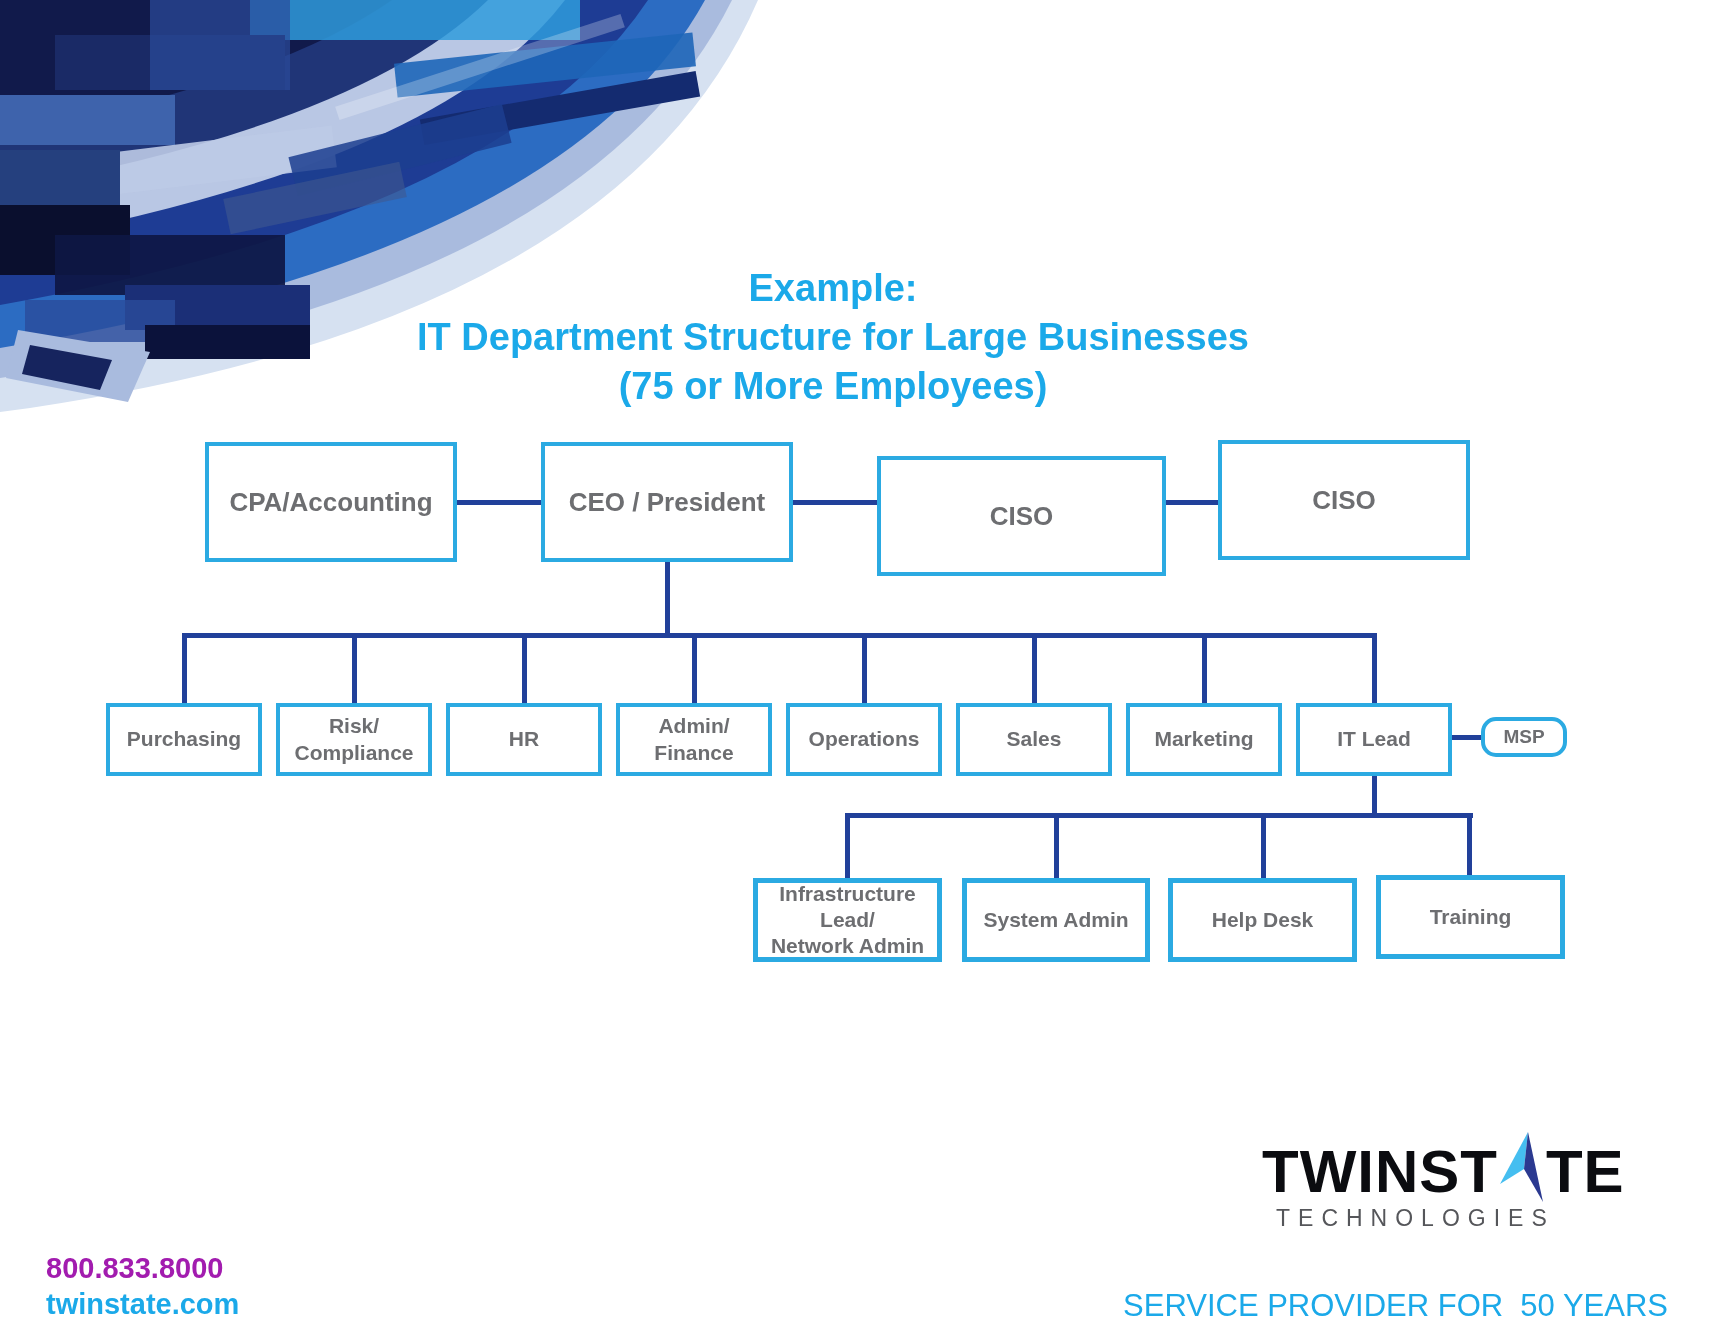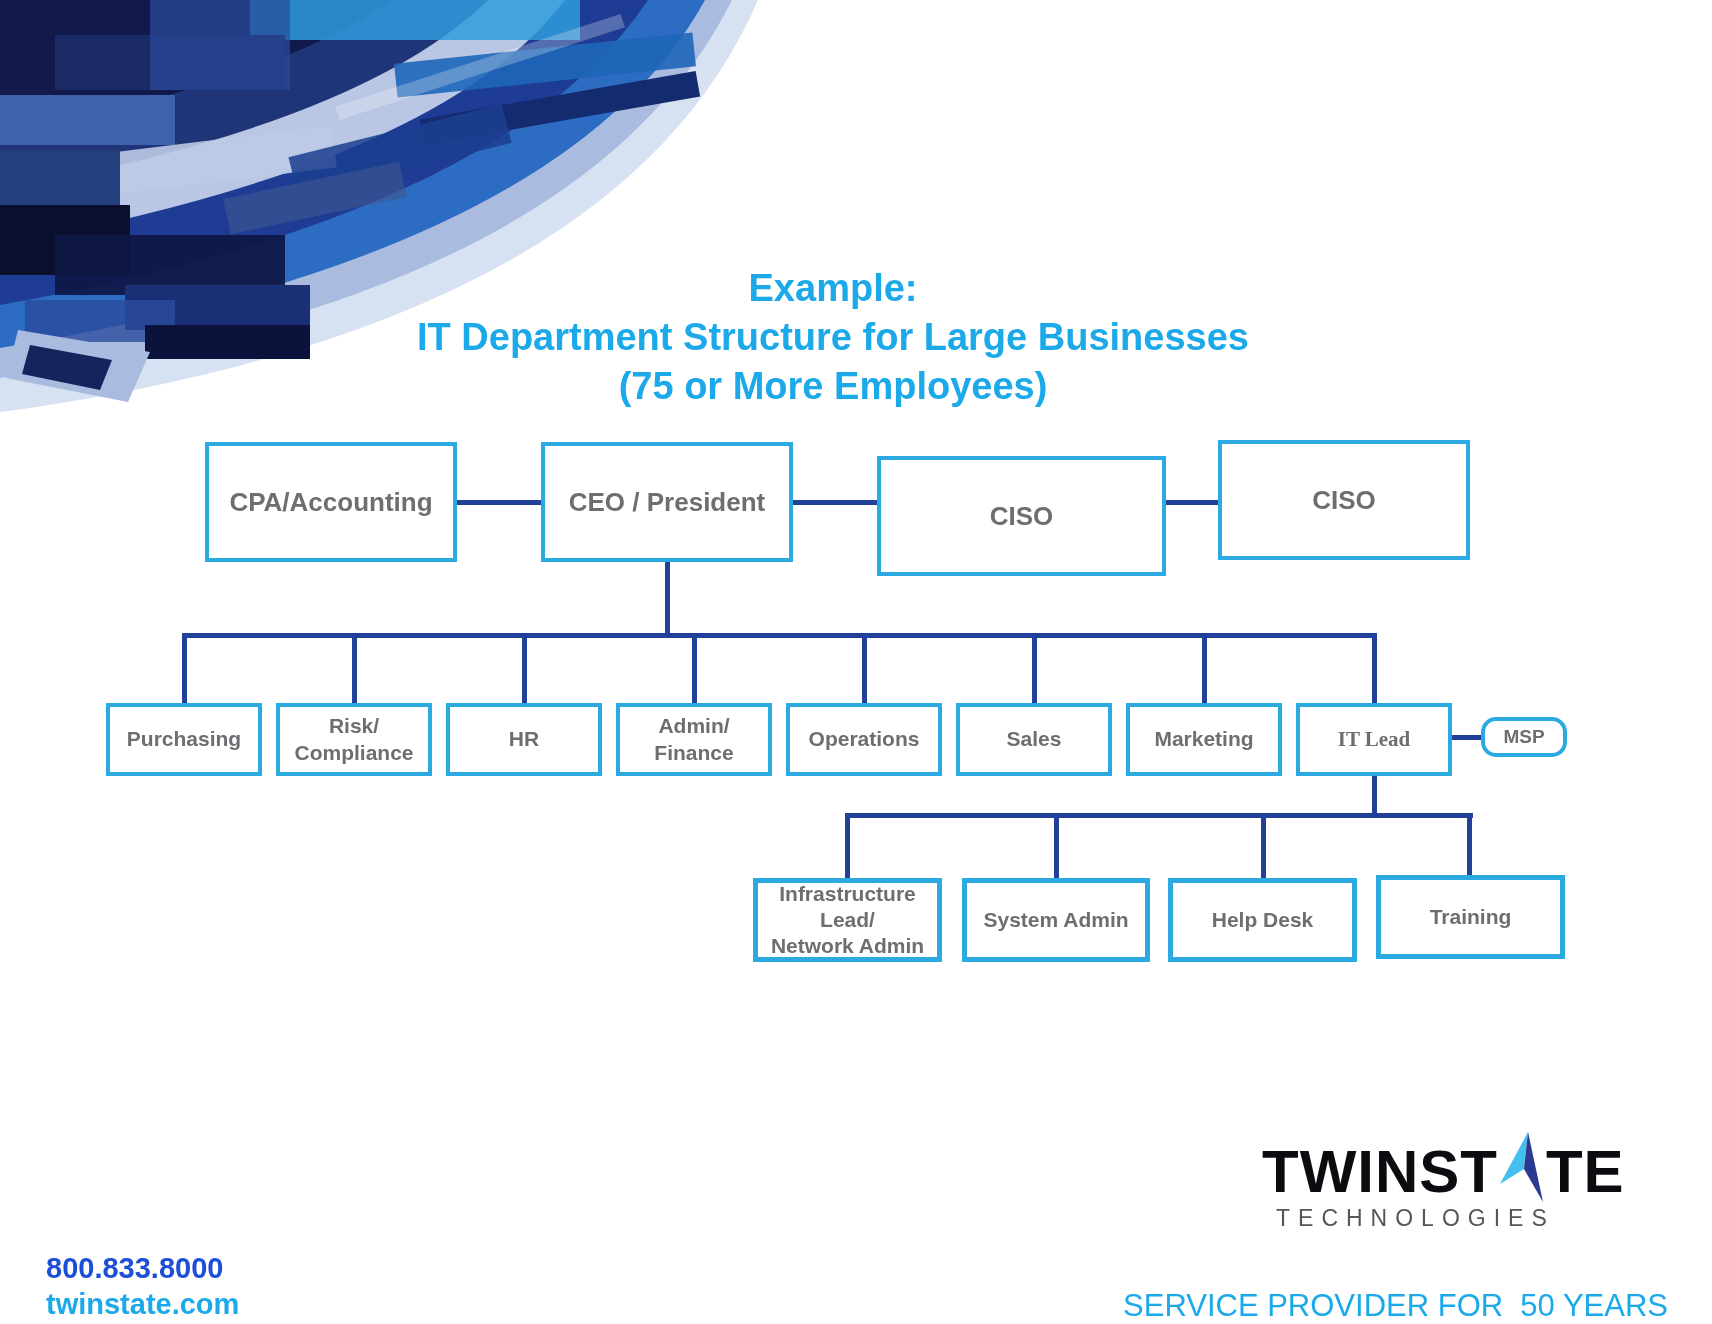--- a/index.html
+++ b/index.html
@@ -16,21 +16,21 @@
     position:absolute;background:#ffffff;display:flex;align-items:center;justify-content:center;
     border:4px solid #2BAAE2;box-sizing:border-box;text-align:center;
   }
   .obox.r3{border-width:5px;}
   .box-label{color:#6D6E71;font-weight:bold;white-space:pre-line;line-height:1.25;}
   .r1 .box-label{font-size:26px;}
   .r2 .box-label{font-size:21px;}
   .r3 .box-label{font-size:21px;}
   .msp .box-label{font-size:19px;}
   .conn{position:absolute;background:#21409A;}
-  .phone{position:absolute;left:46px;top:1252px;font-size:29px;font-weight:bold;color:#1d4ed8;}
+  .phone{position:absolute;left:46px;top:1252px;font-size:29px;font-weight:bold;color:#a21caf;}
   .site{position:absolute;left:46px;top:1288px;font-size:29px;font-weight:bold;color:#1BA9E9;text-decoration:none;cursor:pointer;}
   .logo{position:absolute;left:1262px;top:1146px;}
   .logo-line{display:flex;align-items:flex-end;height:48px;}
   .logo-line .lt{font-size:60px;line-height:44px;font-weight:bold;color:#0b0c10;letter-spacing:1px;}
   .logo-arrow{transform:translateY(18px);margin:0 1px;}
   .logo-sub{margin-top:11px;padding-left:14px;font-size:23px;letter-spacing:8px;color:#55565A;font-weight:normal;}
   .tag1{position:absolute;right:44px;top:1250px;font-size:29px;font-style:italic;color:#6D6E71;}
   .tag2{position:absolute;right:44px;top:1288px;font-size:31px;color:#1BA9E9;white-space:pre;}
 </style>
 </head>
@@ -124,21 +124,21 @@
   </div>
   <div class="obox r2" style="left:786px;top:703px;width:156px;height:73px;">
     <span class="box-label">Operations</span>
   </div>
   <div class="obox r2" style="left:956px;top:703px;width:156px;height:73px;">
     <span class="box-label">Sales</span>
   </div>
   <div class="obox r2" style="left:1126px;top:703px;width:156px;height:73px;">
     <span class="box-label">Marketing</span>
   </div>
-  <div class="obox r2" style="left:1296px;top:703px;width:156px;height:73px;font-family:Liberation Serif, serif;">
+  <div class="obox r2" style="left:1296px;top:703px;width:156px;height:73px;">
     <span class="box-label">IT Lead</span>
   </div>
 
   <div class="obox r2 msp" style="left:1481px;top:717px;width:86px;height:40px;border-radius:15px;">
     <span class="box-label">MSP</span>
   </div>
 
   <div class="obox r3" style="left:753px;top:878px;width:189px;height:84px;">
     <span class="box-label">Infrastructure
 Lead/

